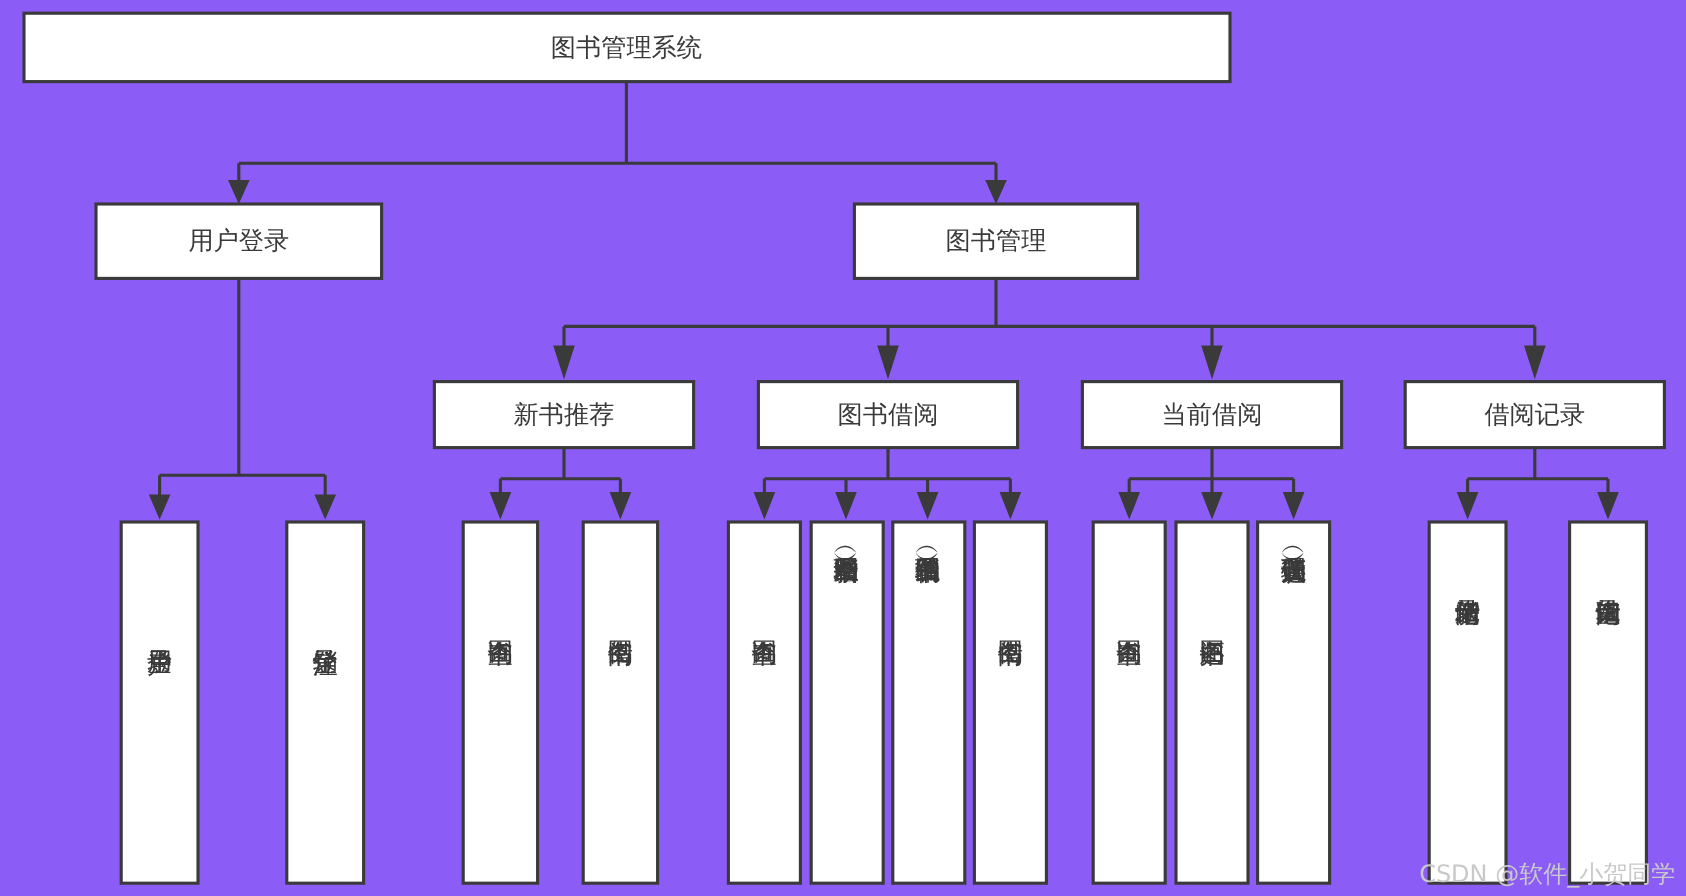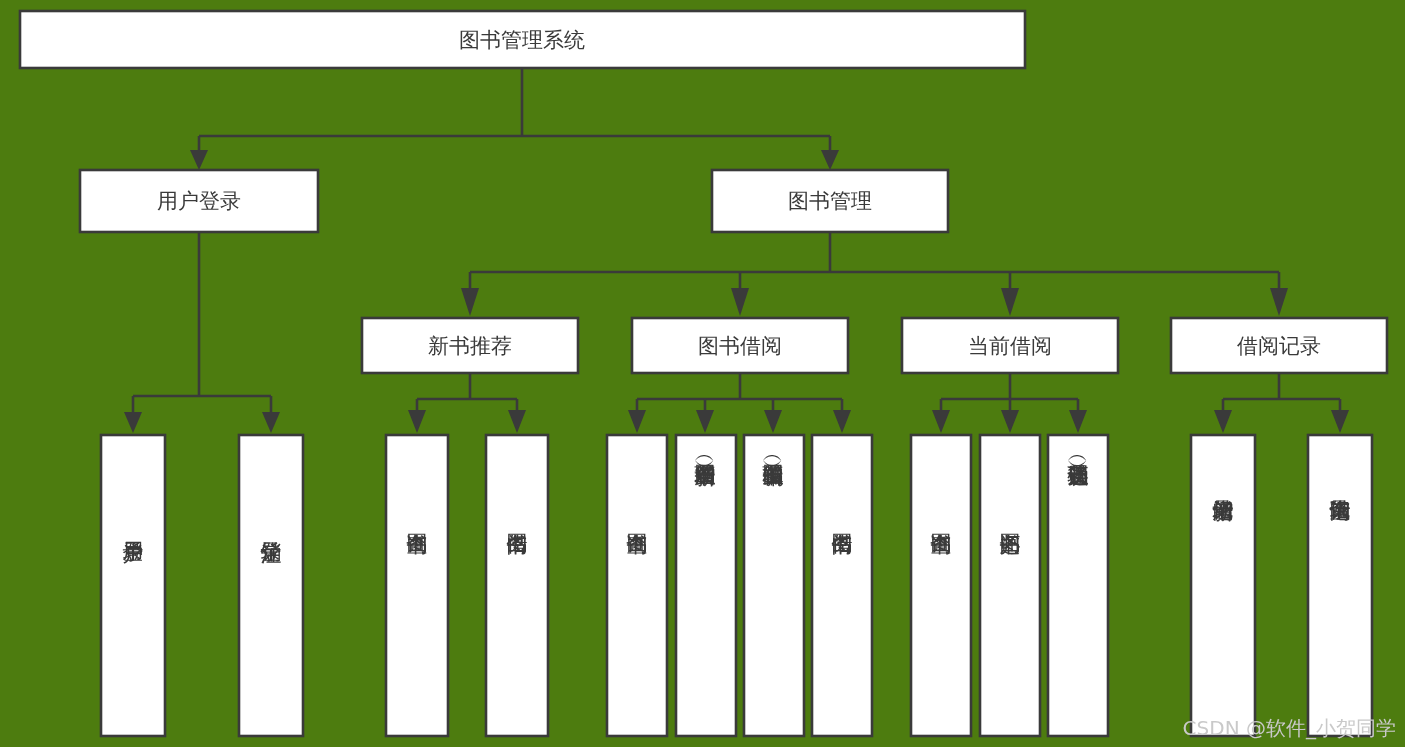--- a/index.html
+++ b/index.html
@@ -8,21 +8,21 @@
     padding: 0;
     background: #ffffff;
   }
   body {
     font-family: "DejaVu Sans", "Liberation Sans", sans-serif;
   }
   #diagram-root {
     position: relative;
     width: 1405px;
     height: 747px;
-    background: #4d7c0f;
+    background: #8b5cf6;
     overflow: hidden;
   }
   svg#flowchart {
     position: absolute;
     left: 0;
     top: 0;
     width: 1405px;
     height: 747px;
     display: block;
   }

